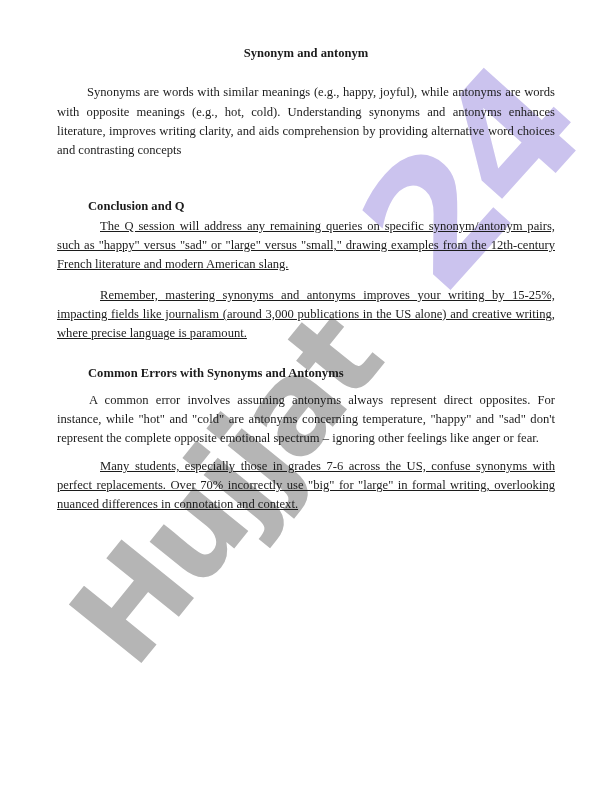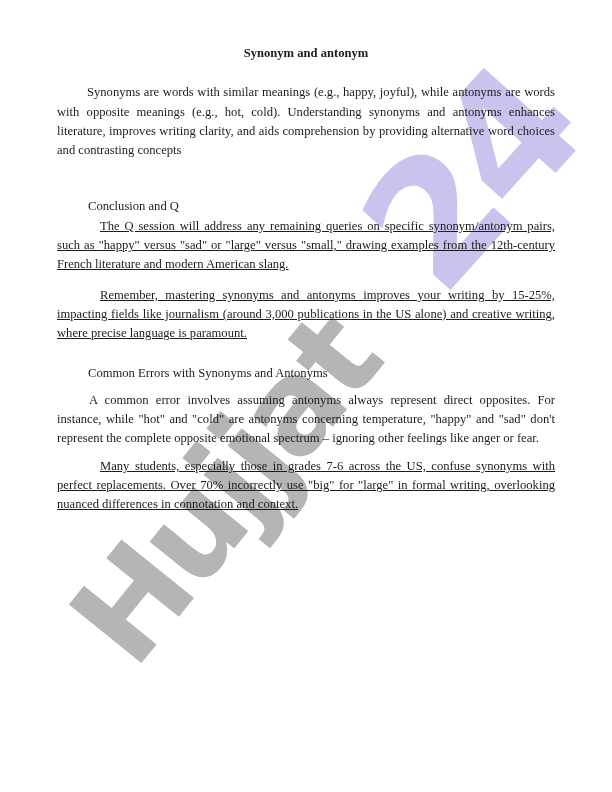--- a/index.html
+++ b/index.html
@@ -64,21 +64,21 @@
   .para {
     margin: 0;
     text-align: justify;
     text-indent: 30px;
   }
   .para.deep   { text-indent: 43px; text-decoration: underline; }
   .para.ind-sm { text-indent: 32px; margin-top: 8px; }
 
   .section-heading {
     margin: 0;
-    font-weight: normal;
+    font-weight: bold;
     font-size: 12.6px;
     line-height: 19.3px;
     margin-left: 31px;
   }
   .mt-sec1  { margin-top: 37px; }
   .mt-sec2  { margin-top: 20px; }
   .mt-13    { margin-top: 13px; }
   .mt-11    { margin-top: 11px; }
   .mt-8     { margin-top: 8px; }
   .mt-9     { margin-top: 9px; }

